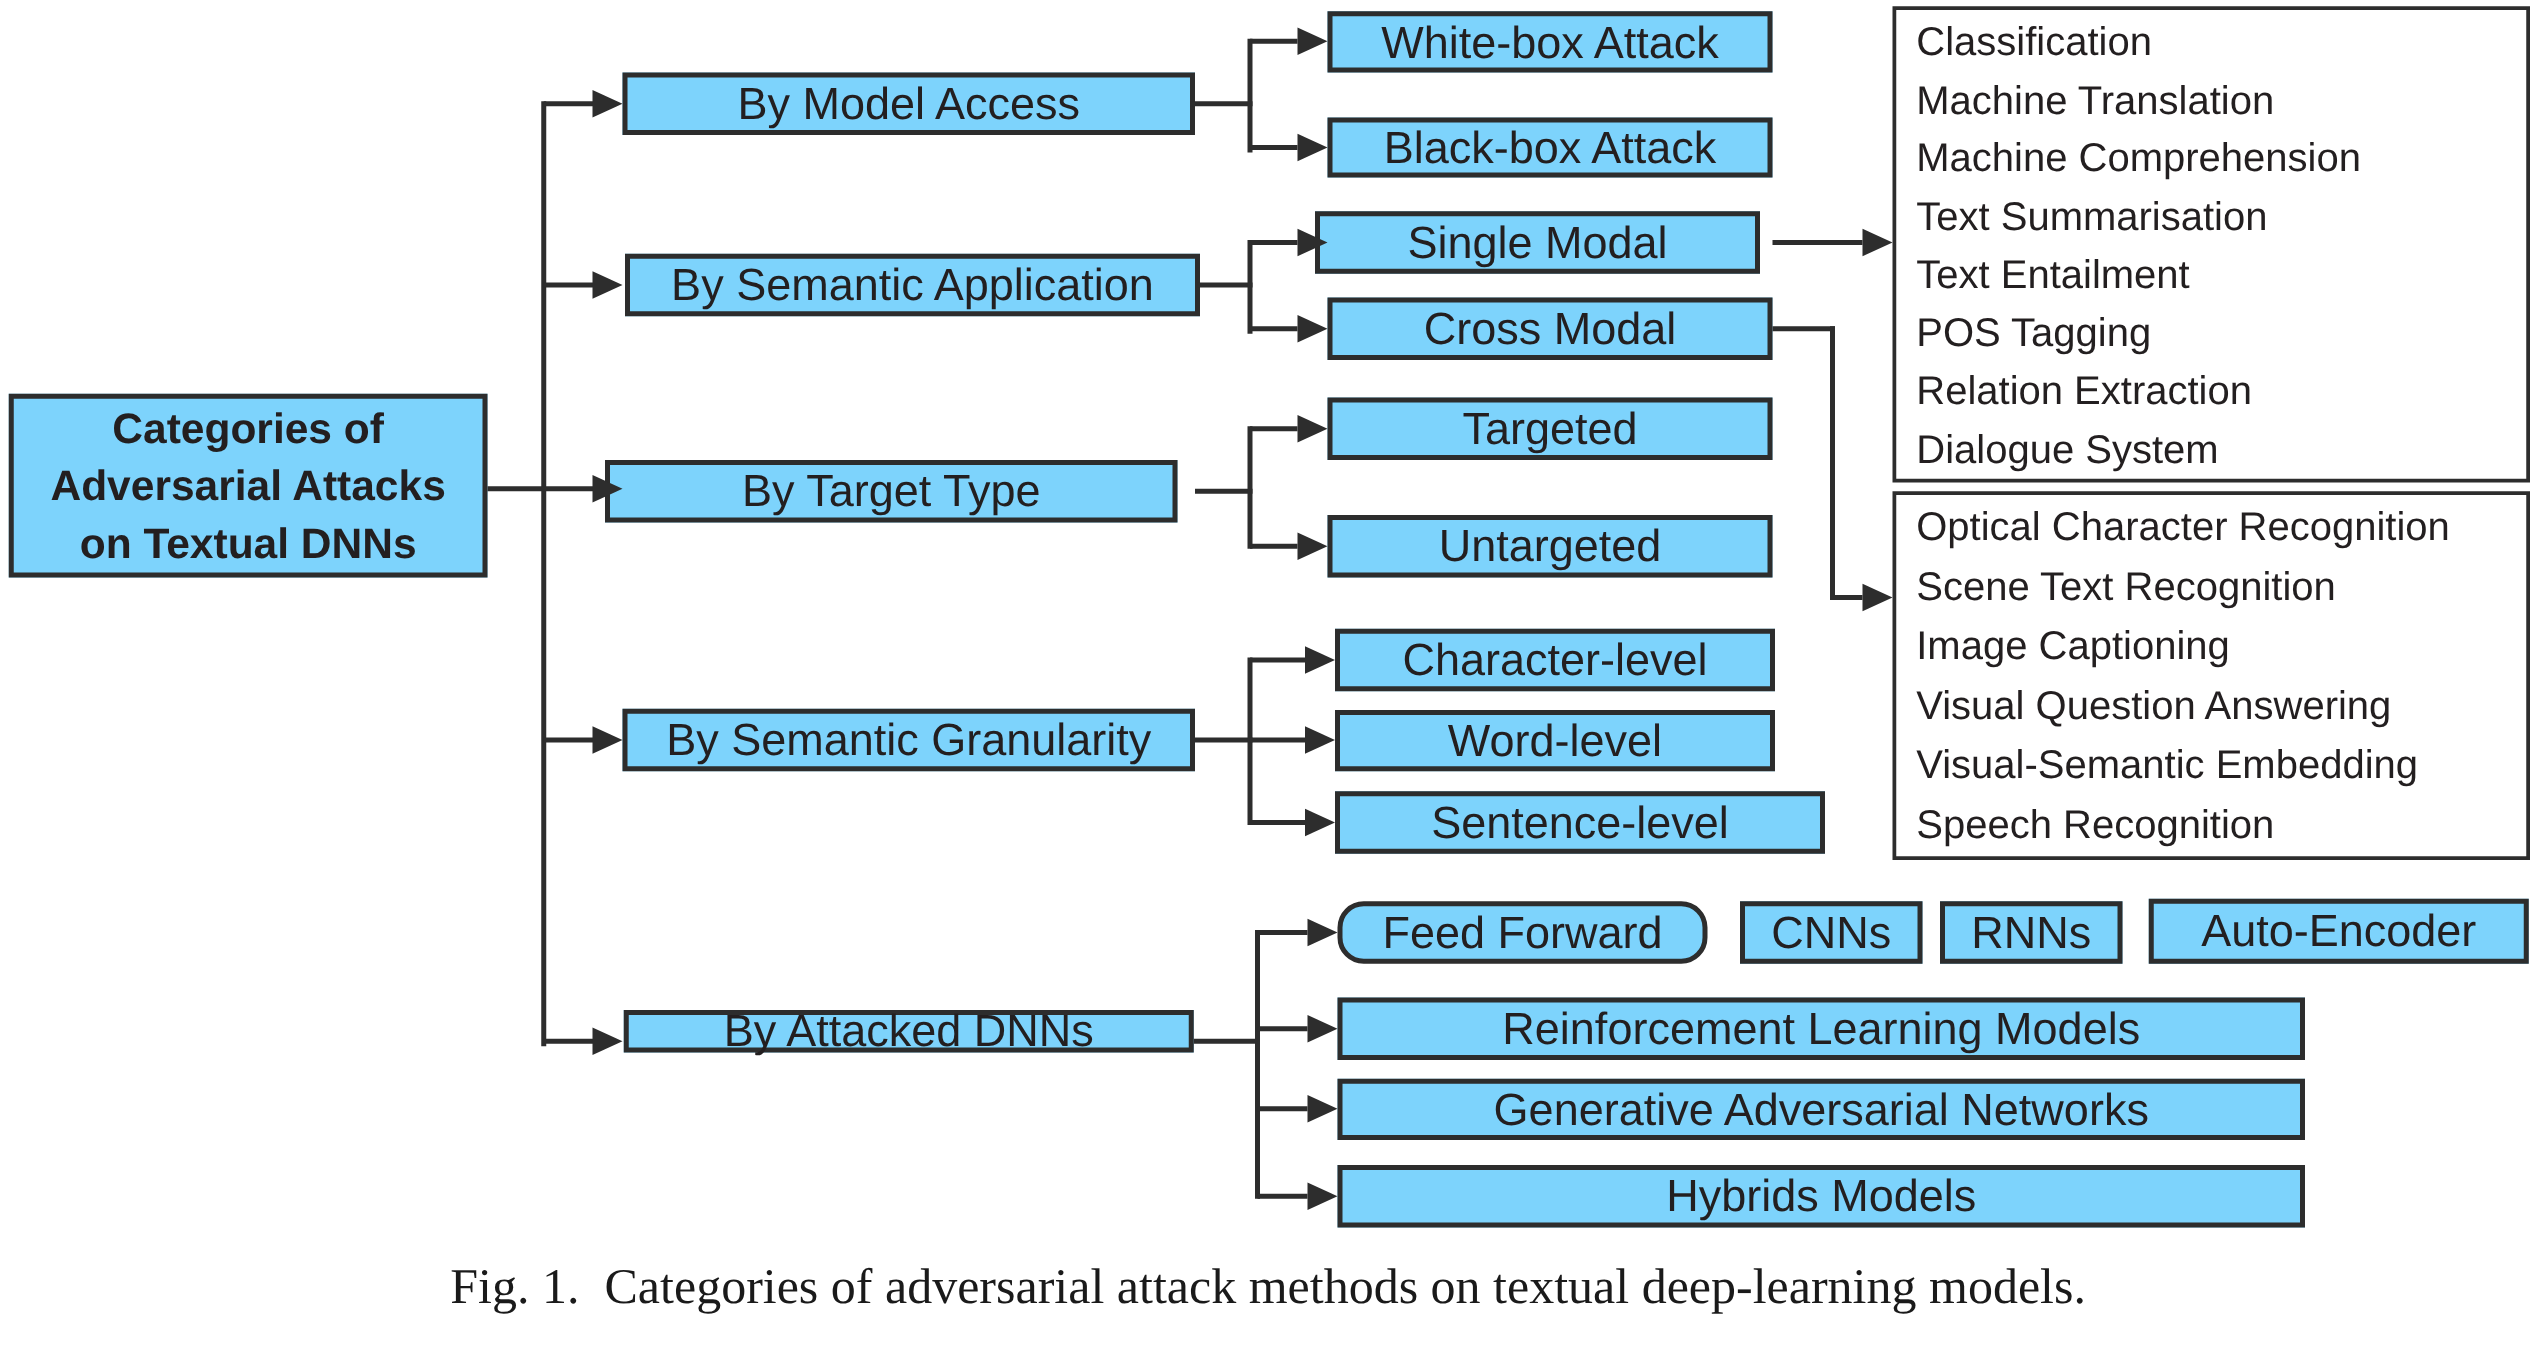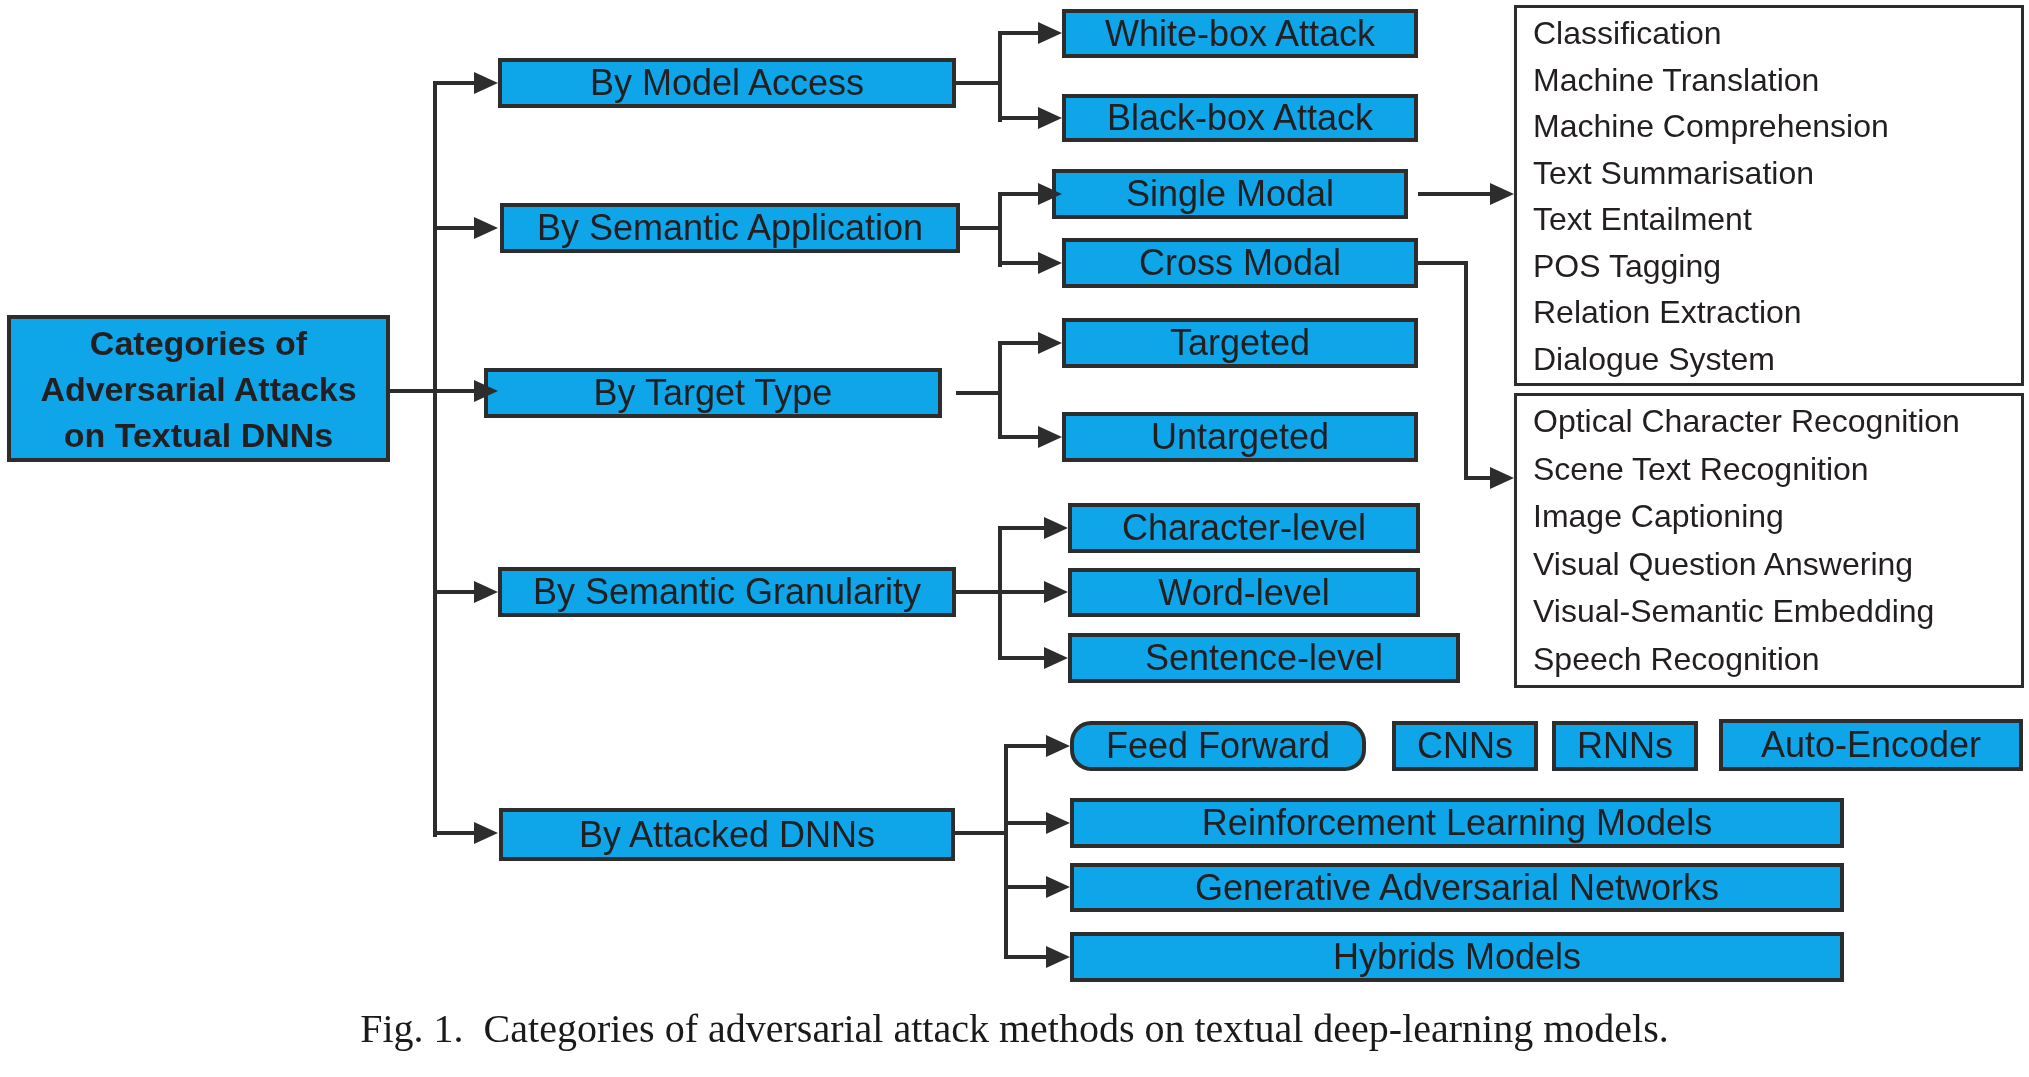--- a/index.html
+++ b/index.html
@@ -1,18 +1,18 @@
 <!DOCTYPE html>
 <html><head>
 <meta charset="utf-8">
 <style>
   html,body{margin:0;padding:0;background:#ffffff;}
   #stage{position:relative;width:2029px;height:1077px;background:#ffffff;overflow:hidden;
          font-family:"Liberation Sans", sans-serif;color:#231f20;}
-  .box{position:absolute;background:#0ea5e9;border:4px solid #2d2d2d;box-sizing:border-box;
+  .box{position:absolute;background:#7dd3fc;border:4px solid #2d2d2d;box-sizing:border-box;
        display:flex;align-items:center;justify-content:center;text-align:center;
        font-size:36px;line-height:1.1;white-space:nowrap;}
   .rootbox{font-weight:bold;font-size:34px;line-height:46px;white-space:pre-line;}
   .catbox{font-size:36px;}
   .listbox{position:absolute;background:#ffffff;border:3px solid #2d2d2d;box-sizing:border-box;
            padding:2px 0 0 16px;}
   .listbox .li{font-size:32px;line-height:46.5px;white-space:nowrap;}
   .listbox.b .li{line-height:47.5px;}
   .line{position:absolute;background:#2d2d2d;}
   .arrow{position:absolute;width:0;height:0;border-top:11px solid transparent;
@@ -26,21 +26,21 @@
 <div id="stage">
 
   <div class="box rootbox" style="left:7px;top:315px;width:383px;height:147px;">Categories of
 Adversarial Attacks
 on Textual DNNs</div>
 
   <div class="box catbox" style="left:498px;top:58px;width:458px;height:50px;">By Model Access</div>
   <div class="box catbox" style="left:500px;top:203px;width:460px;height:50px;">By Semantic Application</div>
   <div class="box catbox" style="left:484px;top:368px;width:458px;height:50px;">By Target Type</div>
   <div class="box catbox" style="left:498px;top:567px;width:458px;height:50px;">By Semantic Granularity</div>
-  <div class="box catbox" style="left:499px;top:808px;width:456px;height:53px;">By Attacked DNNs</div>
+  <div class="box catbox" style="left:499px;top:808px;width:456px;height:34px;">By Attacked DNNs</div>
 
   <div class="box" style="left:1062px;top:9px;width:356px;height:49px;">White-box Attack</div>
   <div class="box" style="left:1062px;top:94px;width:356px;height:48px;">Black-box Attack</div>
 
   <div class="box" style="left:1052px;top:169px;width:356px;height:50px;">Single Modal</div>
   <div class="box" style="left:1062px;top:238px;width:356px;height:50px;">Cross Modal</div>
 
   <div class="box" style="left:1062px;top:318px;width:356px;height:50px;">Targeted</div>
   <div class="box" style="left:1062px;top:412px;width:356px;height:50px;">Untargeted</div>
 

